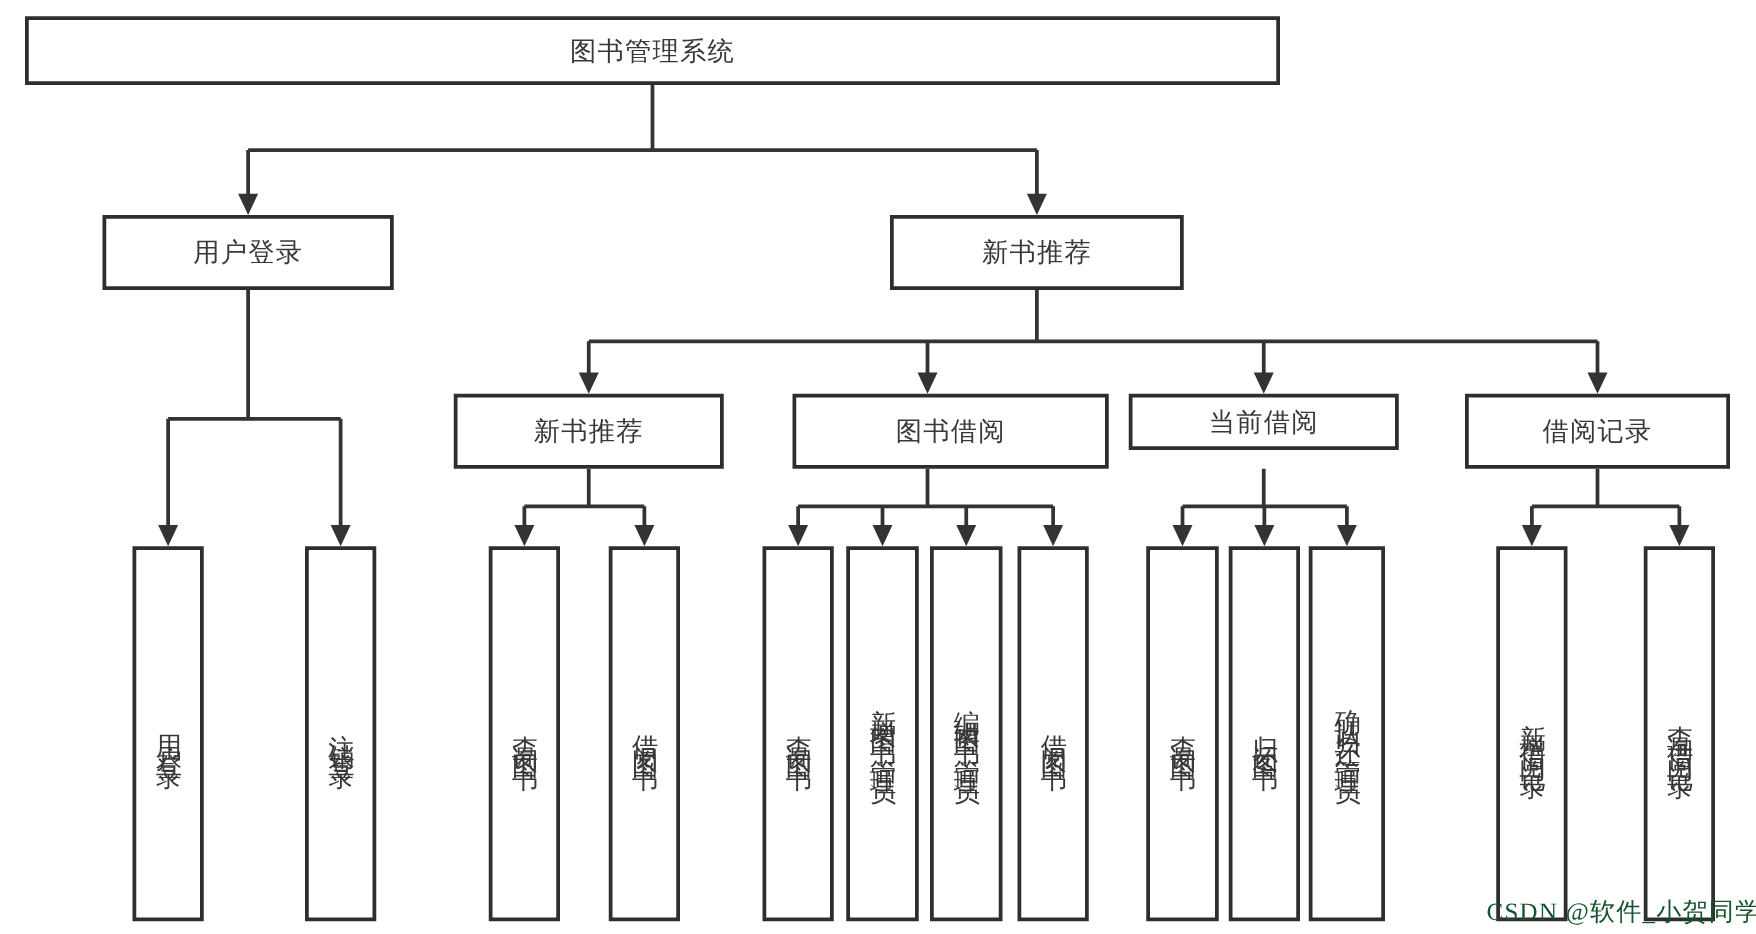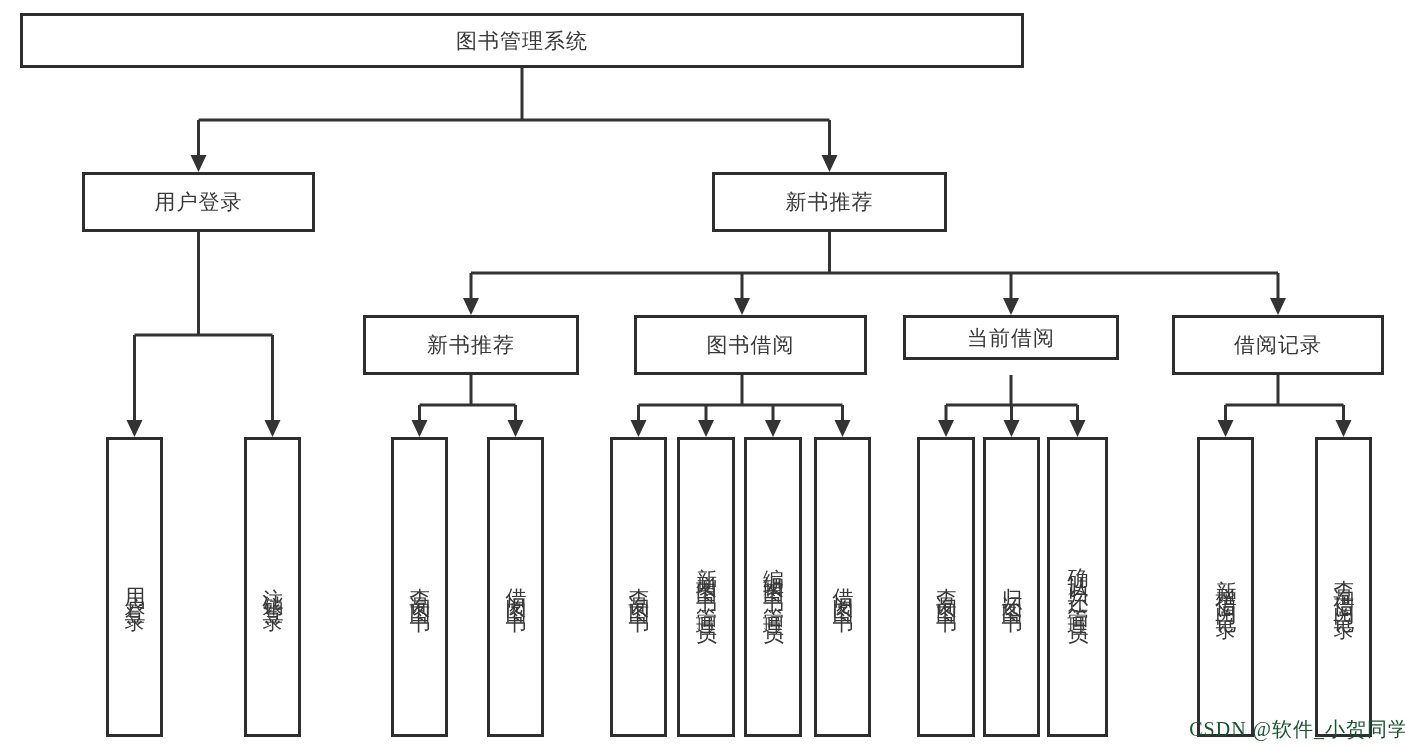--- a/index.html
+++ b/index.html
@@ -93,21 +93,21 @@
       <polygon points="1335.5,420 1351.5,420 1343.5,437"></polygon>
     </g>
   </svg>
 
   <div class="node" style="left:20px;top:13px;width:1004px;height:55px;">图书管理系统</div>
 
   <div class="node" style="left:82px;top:172px;width:233px;height:60px;">用户登录</div>
   <div class="node" style="left:712px;top:172px;width:235px;height:60px;">新书推荐</div>
 
   <div class="node" style="left:363px;top:315px;width:216px;height:60px;">新书推荐</div>
-  <div class="node" style="left:634px;top:315px;width:233px;height:60px;">图书借阅</div>
+  <div class="node" style="left:634px;top:315px;width:253px;height:60px;">图书借阅</div>
   <div class="node" style="left:903px;top:315px;width:216px;height:45px;">当前借阅</div>
   <div class="node" style="left:1172px;top:315px;width:212px;height:60px;">借阅记录</div>
 
   <div class="node v" style="left:106px;top:437px;width:57px;height:300px;">用户登录</div>
   <div class="node v" style="left:244px;top:437px;width:57px;height:300px;">注销登录</div>
 
   <div class="node v" style="left:391px;top:437px;width:57px;height:300px;">查询图书</div>
   <div class="node v" style="left:487px;top:437px;width:57px;height:300px;">借阅图书</div>
 
   <div class="node v" style="left:610px;top:437px;width:57px;height:300px;">查询图书</div>

